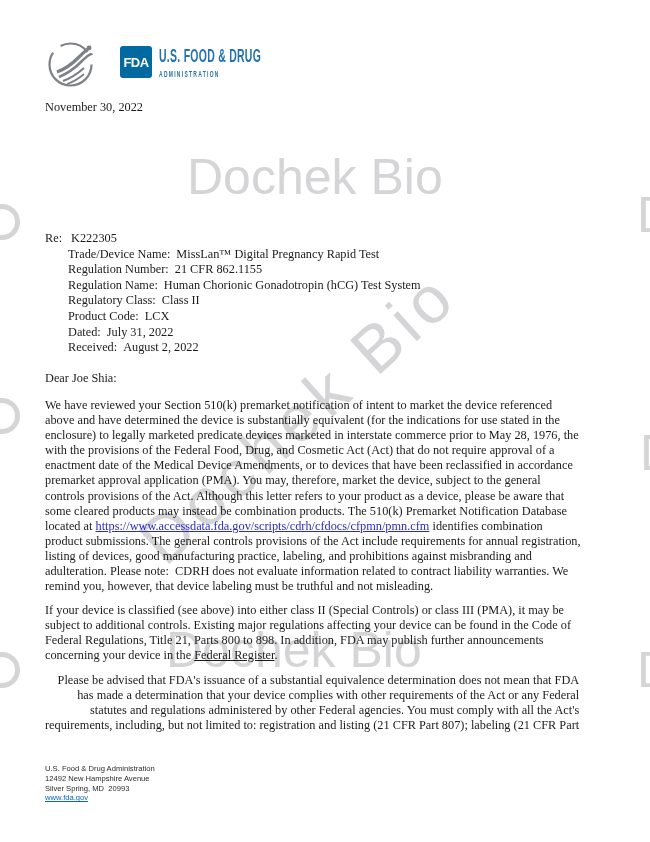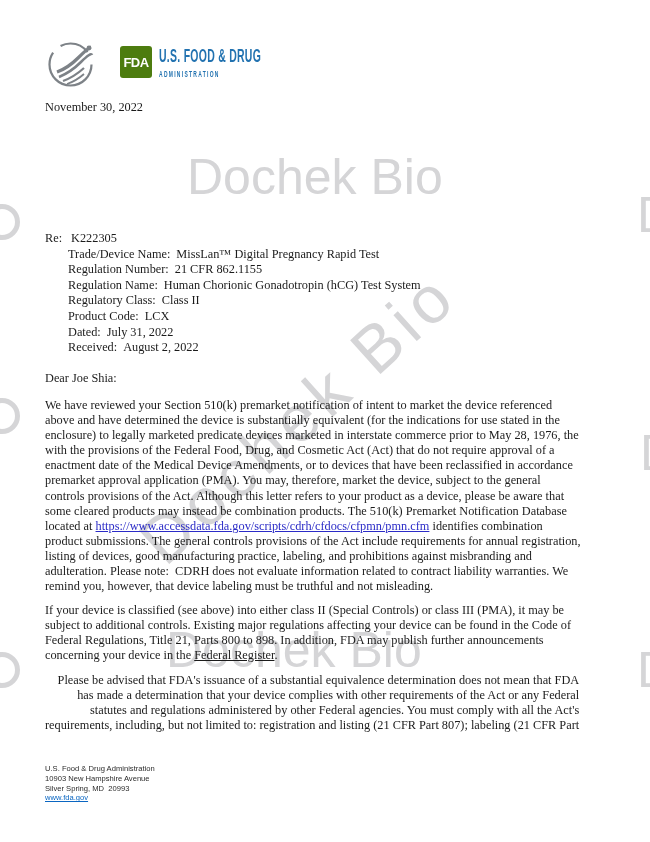--- a/index.html
+++ b/index.html
@@ -18,21 +18,21 @@
     transform:rotate(-42deg);transform-origin:left bottom;
   }
   .wm-ring{
     position:absolute;width:26px;height:26px;border:5px solid #d5d5d7;
     border-radius:50%;pointer-events:none;
   }
   
   .eagle{position:absolute;left:47px;top:41px;}
   .fda-box{
     position:absolute;left:120px;top:46px;width:32px;height:32px;border-radius:3px;
-    background:#4d7c0f;display:flex;align-items:center;justify-content:center;
+    background:#0369a1;display:flex;align-items:center;justify-content:center;
     font-family:"Liberation Sans",sans-serif;font-weight:bold;font-size:13px;color:#ffffff;
     letter-spacing:-0.5px;
   }
   .org-block{
     position:absolute;left:159px;top:46px;transform:scaleX(0.58);transform-origin:left top;
     font-family:"Liberation Sans",sans-serif;color:#2272b0;white-space:nowrap;
   }
   .org-line1{font-size:18px;font-weight:bold;letter-spacing:0.5px;}
   .org-line2{font-size:8.6px;font-weight:bold;letter-spacing:2.2px;margin-top:2px;}
   
@@ -154,18 +154,18 @@
 
   <div class="abs body-text p3">
     <div class="bline">Please be advised that FDA's issuance of a substantial equivalence determination does not mean that FDA</div>
     <div class="bline">has made a determination that your device complies with other requirements of the Act or any Federal</div>
     <div class="bline">statutes and regulations administered by other Federal agencies. You must comply with all the Act's</div>
     <div class="bline">requirements, including, but not limited to: registration and listing (21 CFR Part 807); labeling (21 CFR Part</div>
   </div>
 
   <div class="abs footer">
     <div>U.S. Food &amp; Drug Administration</div>
-    <div>10903 New Hampshire Avenue</div>
+    <div>12492 New Hampshire Avenue</div>
     <div>Silver Spring, MD&nbsp; 20993</div>
     <div><a>www.fda.gov</a></div>
   </div>
 
 </div>
 
 </body></html>

